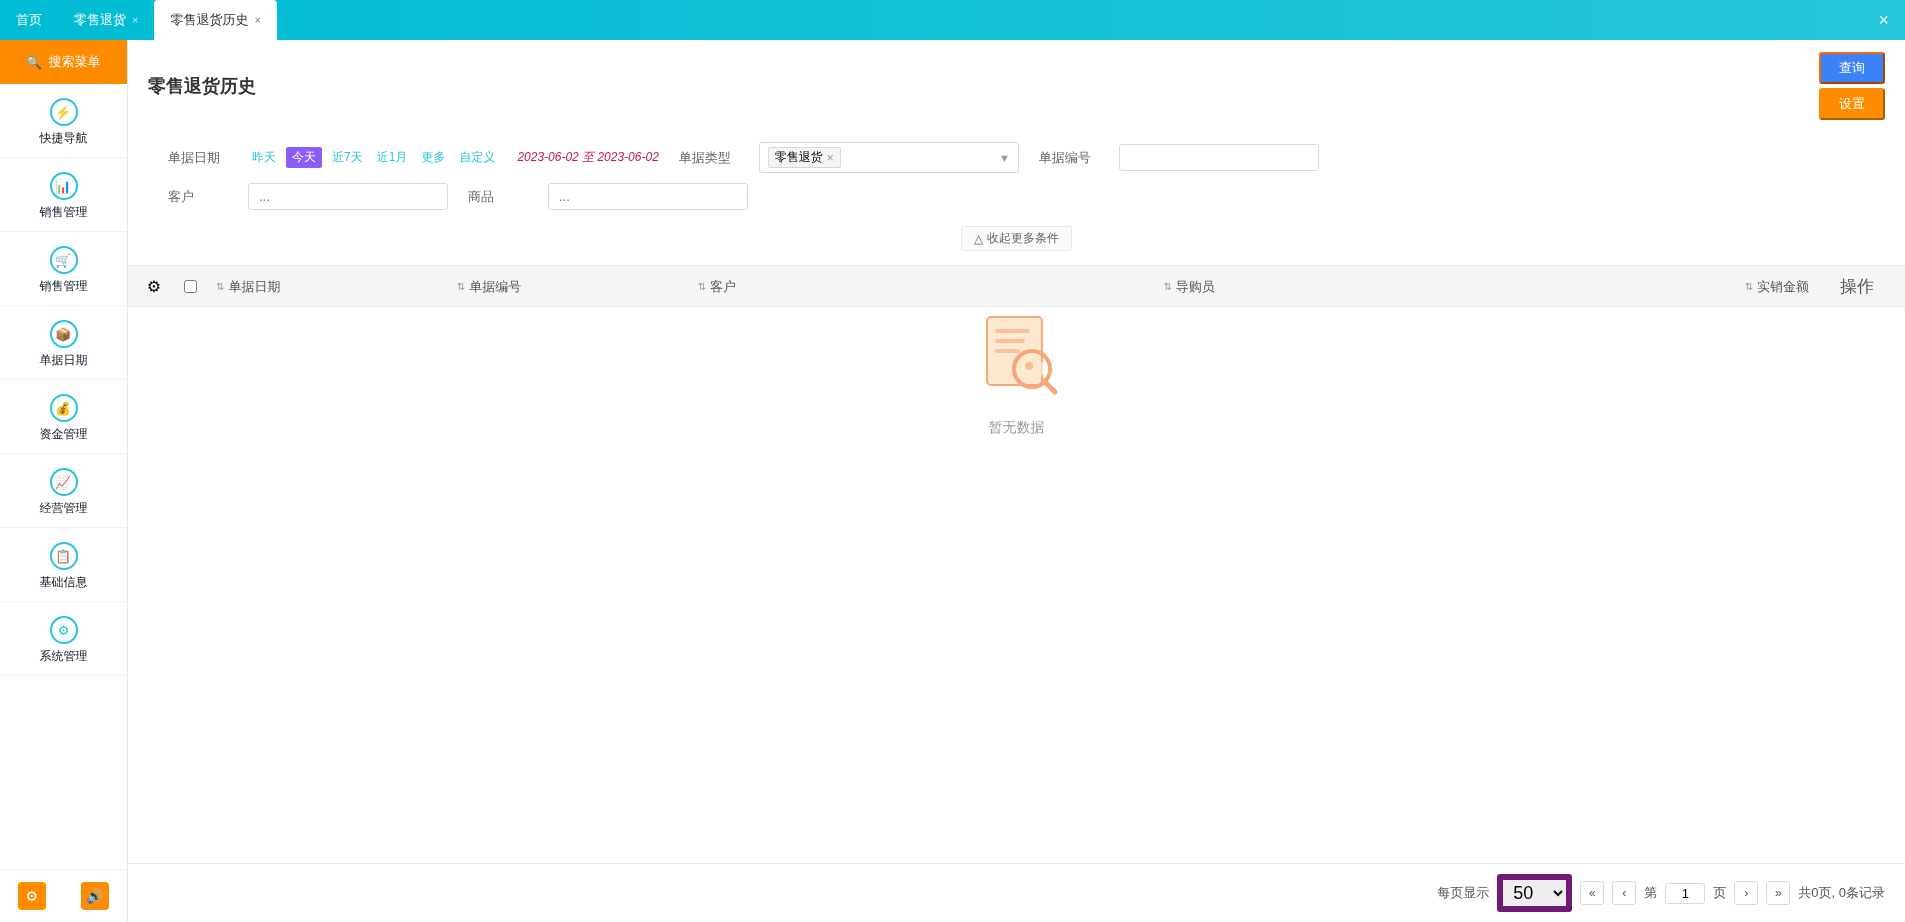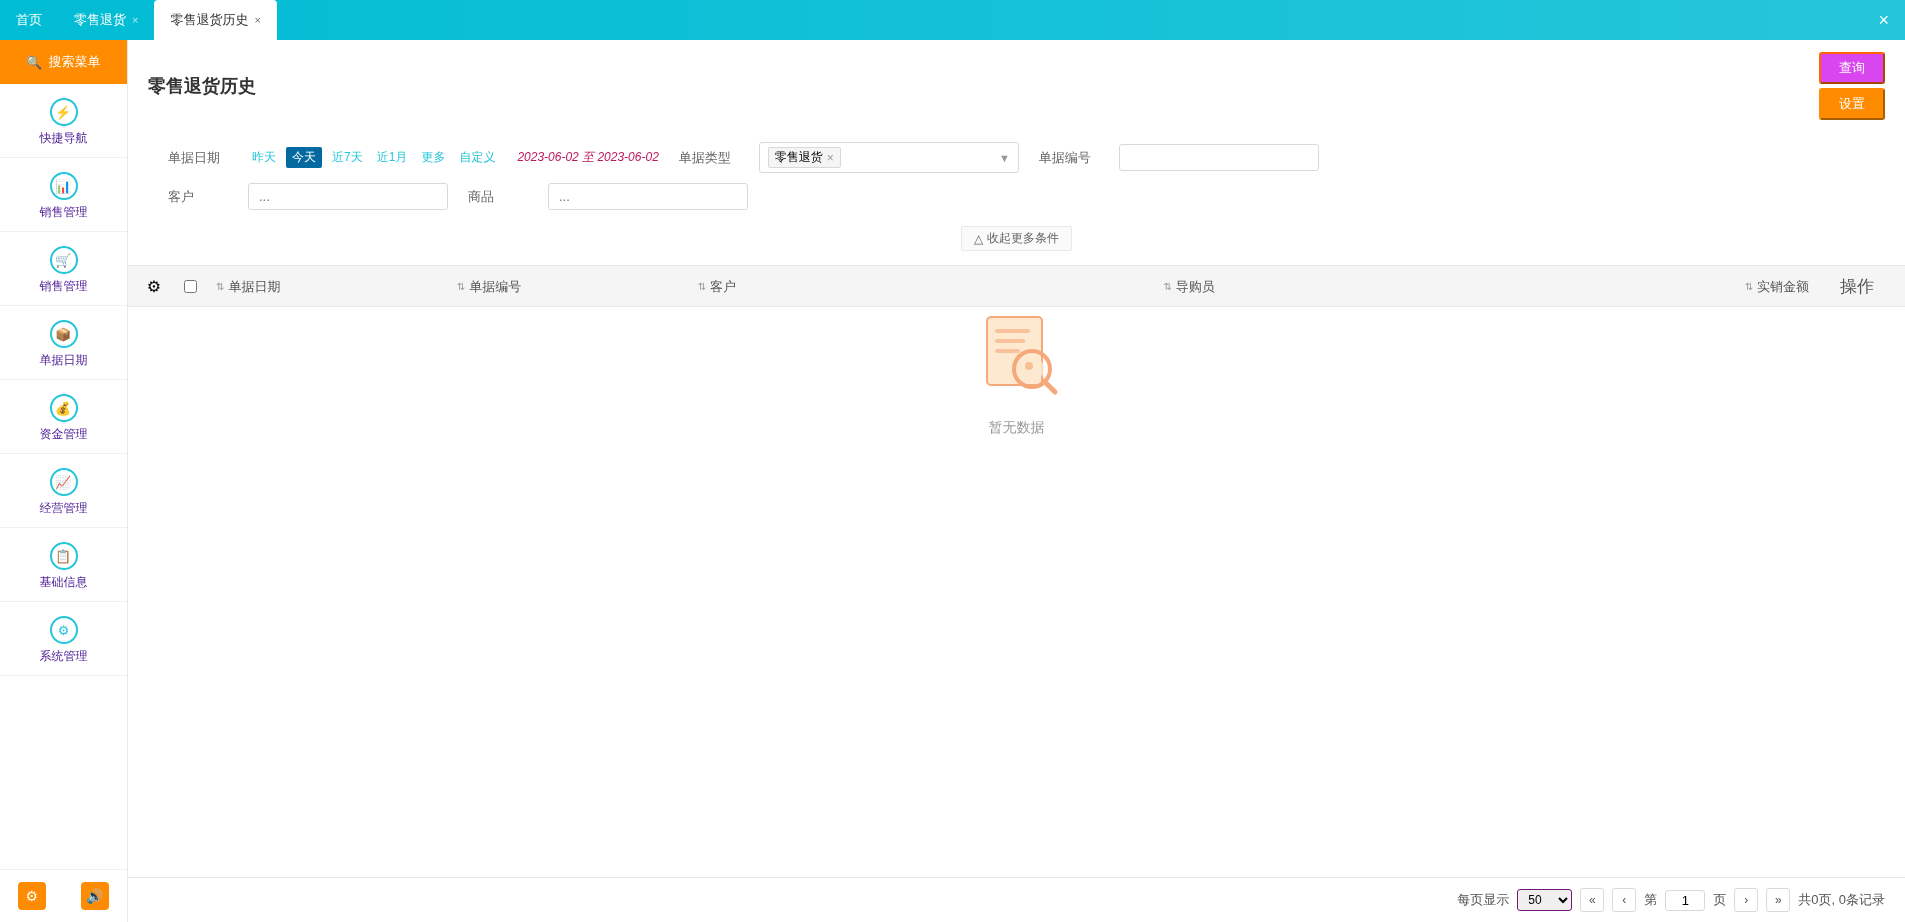--- a/index.html
+++ b/index.html
@@ -89,21 +89,21 @@
       width: 28px;
       height: 28px;
       border-radius: 50%;
       border: 2px solid #26c6da;
       display: flex; align-items: center; justify-content: center;
       font-size: 13px;
       color: #26c6da;
     }
     .sidebar-item .label {
       font-size: 12px;
-      color: #4c1d95;
+      color: #0f172a;
     }
     .sidebar-bottom {
       margin-top: auto;
       display: flex;
       align-items: center;
       justify-content: space-around;
       padding: 12px 0;
       border-top: 1px solid #f0f0f0;
     }
     .sidebar-bottom-icon {
@@ -151,21 +151,21 @@
       gap: 4px;
       padding: 5px 12px;
       border: 1px solid #d9d9d9;
       border-radius: 3px;
       background: #fff;
       cursor: pointer;
       font-size: 13px;
       color: #555;
     }
     .btn-primary {
-      background: #d946ef;
+      background: #3b82f6;
       color: #fff;
       border-color: #ff6600;
       padding: 5px 18px;
       border-radius: 3px;
       font-size: 13px;
       cursor: pointer;
     }
     .btn-settings {
       background: #ff8c00;
       color: #fff;
@@ -211,21 +211,21 @@
       align-items: center;
       gap: 6px;
       font-size: 12px;
     }
     .date-opt {
       color: #26c6da;
       cursor: pointer;
       padding: 2px 4px;
     }
     .date-opt.active {
-      background: #0369a1;
+      background: #8b5cf6;
       color: #fff;
       border-radius: 2px;
       padding: 2px 6px;
       text-align: right;
     }
     .date-range {
       font-size: 12px;
       color: #be185d;
       margin-left: 12px;
       font-style: italic;
@@ -353,24 +353,24 @@
       justify-content: flex-end;
       padding: 10px 20px;
       background: #fff;
       border-top: 1px solid #e8e8e8;
       gap: 8px;
       font-size: 13px;
       color: #555;
       flex-shrink: 0;
     }
     .page-size-select {
-      border: 1px solid #701a75;
+      border: 6px solid #701a75;
       border-radius: 3px;
       padding: 2px 6px;
-      font-size: 12px;
+      font-size: 18px;
     }
     .page-btn {
       width: 24px; height: 24px;
       display: flex; align-items: center; justify-content: center;
       border: 1px solid #d9d9d9;
       border-radius: 3px;
       cursor: pointer;
       font-size: 12px;
       color: #555;
       background: #fff;

